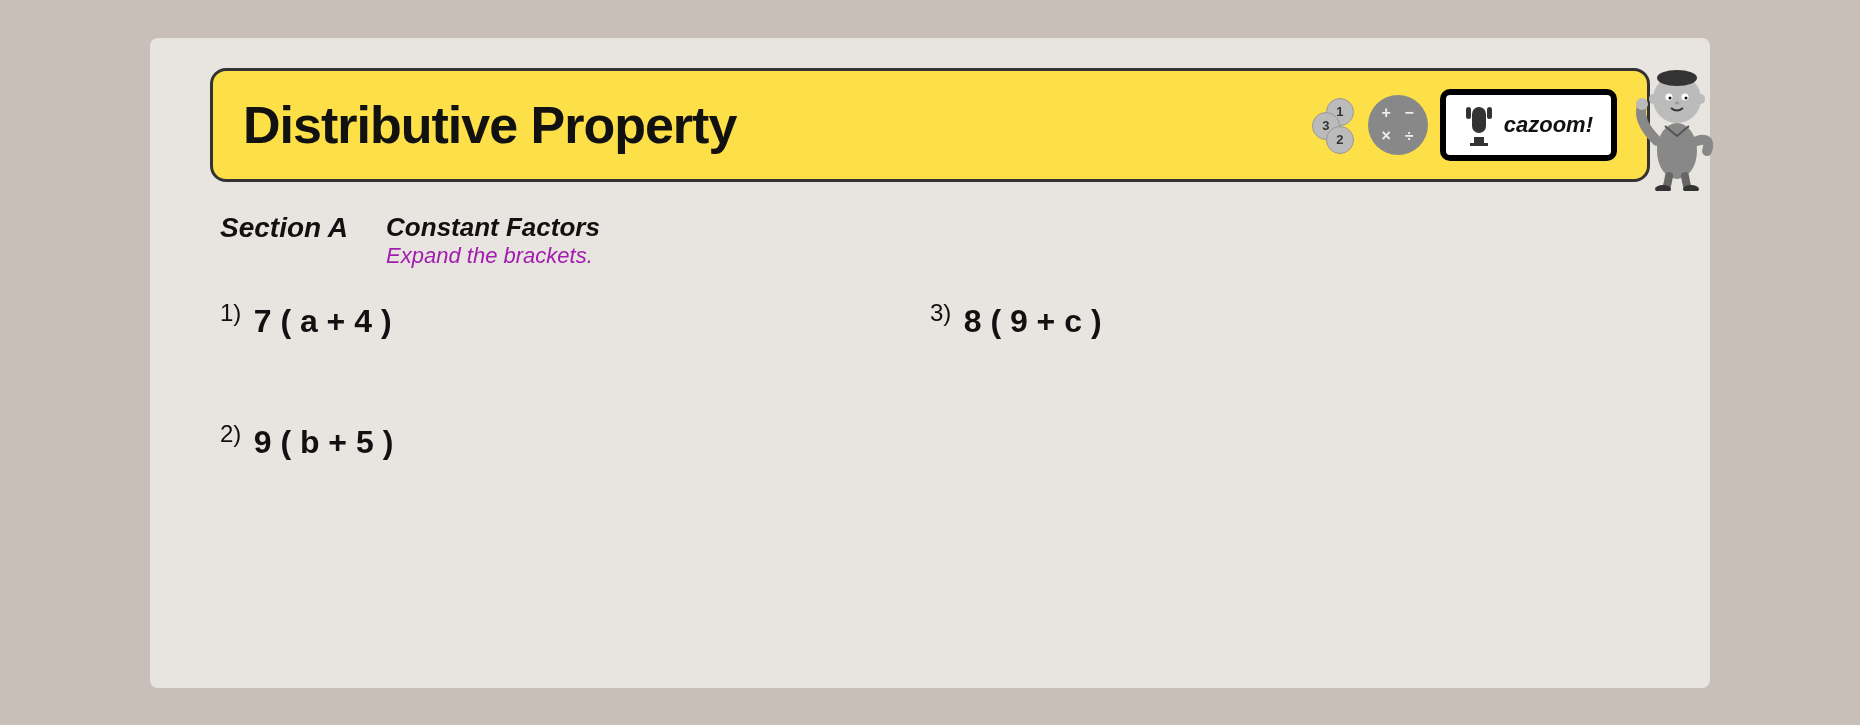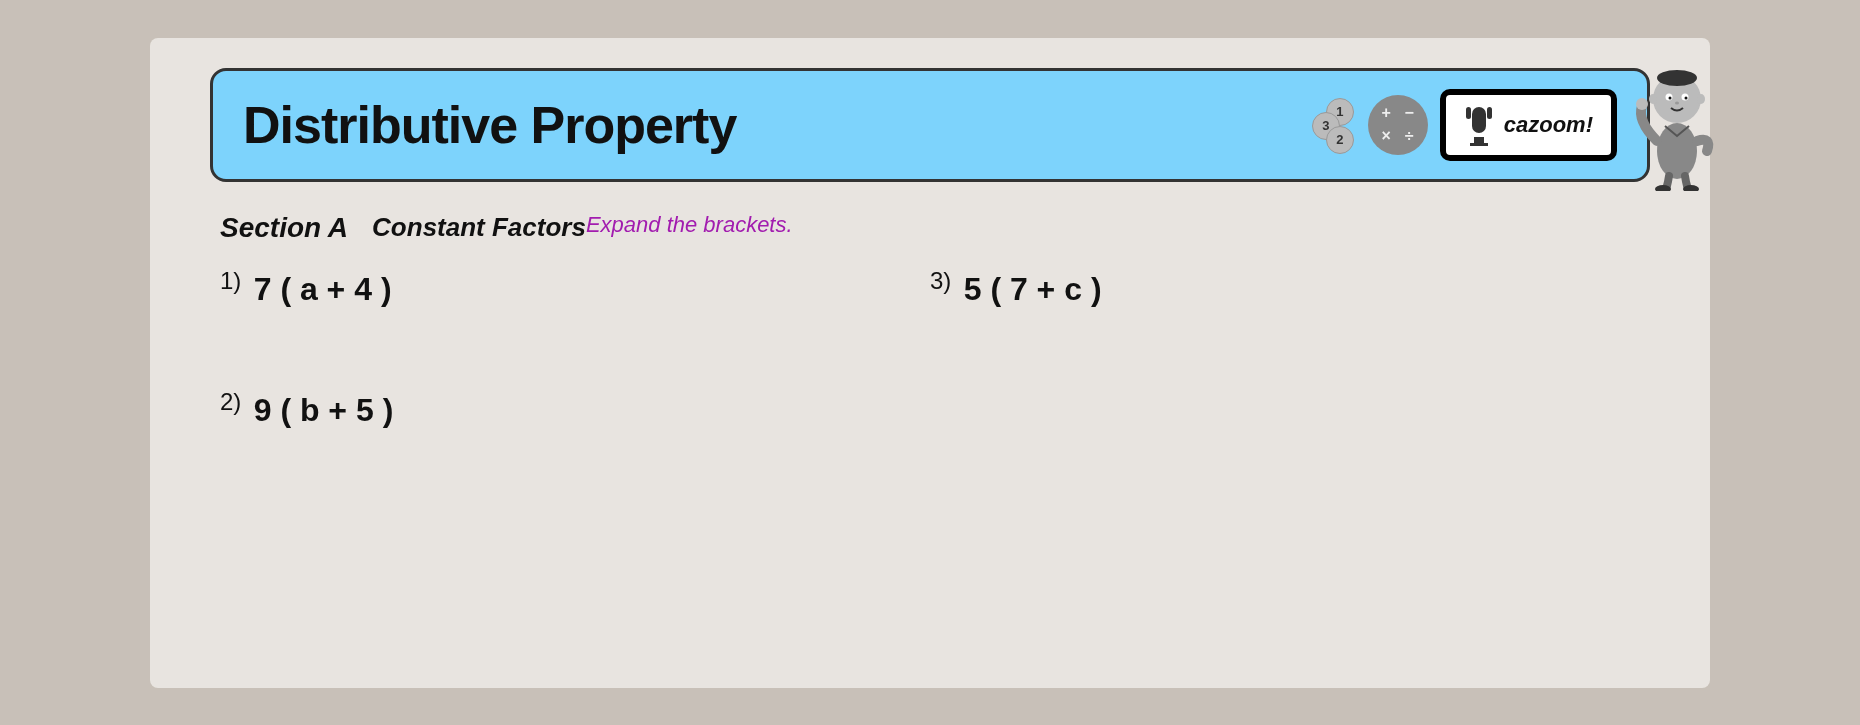--- a/index.html
+++ b/index.html
@@ -26,21 +26,21 @@
 
     
     .header-box {
       display: flex;
       align-items: center;
       justify-content: space-between;
       border: 3px solid #333;
       border-radius: 16px;
       padding: 18px 30px;
       margin-bottom: 30px;
-      background: #7dd3fc;
+      background: #fde047;
       position: relative;
     }
 
     .title-text {
       font-size: 52px;
       font-weight: 900;
       color: #111;
       letter-spacing: -1px;
     }
 
@@ -144,34 +144,34 @@
     }
 
     
     .content {
       padding: 0 10px;
     }
 
     .section-header {
       display: flex;
       align-items: flex-start;
-      gap: 24px;
-      margin-bottom: 13px;
+      gap: 38px;
+      margin-bottom: 20px;
     }
 
     .section-label {
       font-size: 28px;
       font-weight: 900;
       color: #111;
       font-style: italic;
     }
 
     .section-desc {
       display: flex;
-      flex-direction: row;
+      flex-direction: column;
       justify-content: space-between;
     }
 
     .section-title {
       font-size: 26px;
       font-weight: 900;
       color: #111;
       font-style: italic;
     }
 
@@ -298,21 +298,21 @@
       </div>
     </div>
 
     <div class="problems-row">
       <div class="problem">
         <span class="problem-num">1)</span>
         <span class="math-expr">7 ( a + 4 )</span>
       </div>
       <div class="problem">
         <span class="problem-num">3)</span>
-        <span class="math-expr">5 ( 7 + c )</span>
+        <span class="math-expr">8 ( 9 + c )</span>
       </div>
     </div>
 
     <div class="problems-row-2">
       <div class="problem">
         <span class="problem-num">2)</span>
         <span class="math-expr">9 ( b + 5 )</span>
       </div>
     </div>
 

